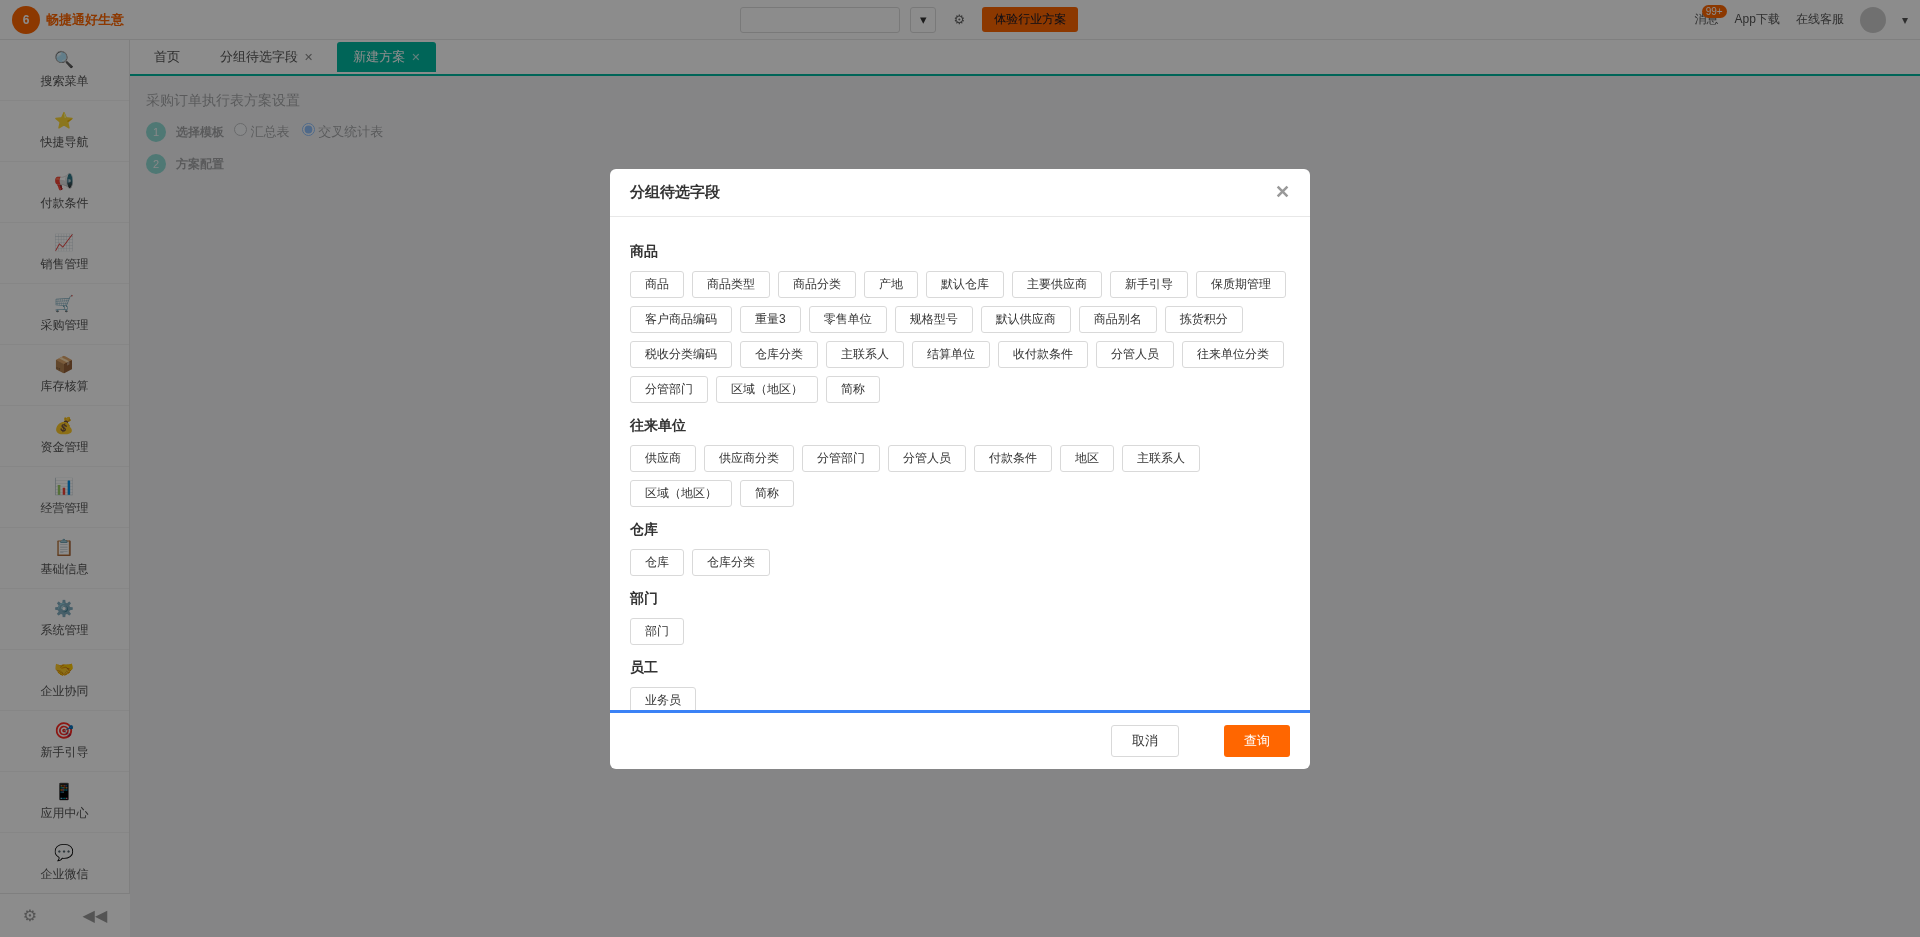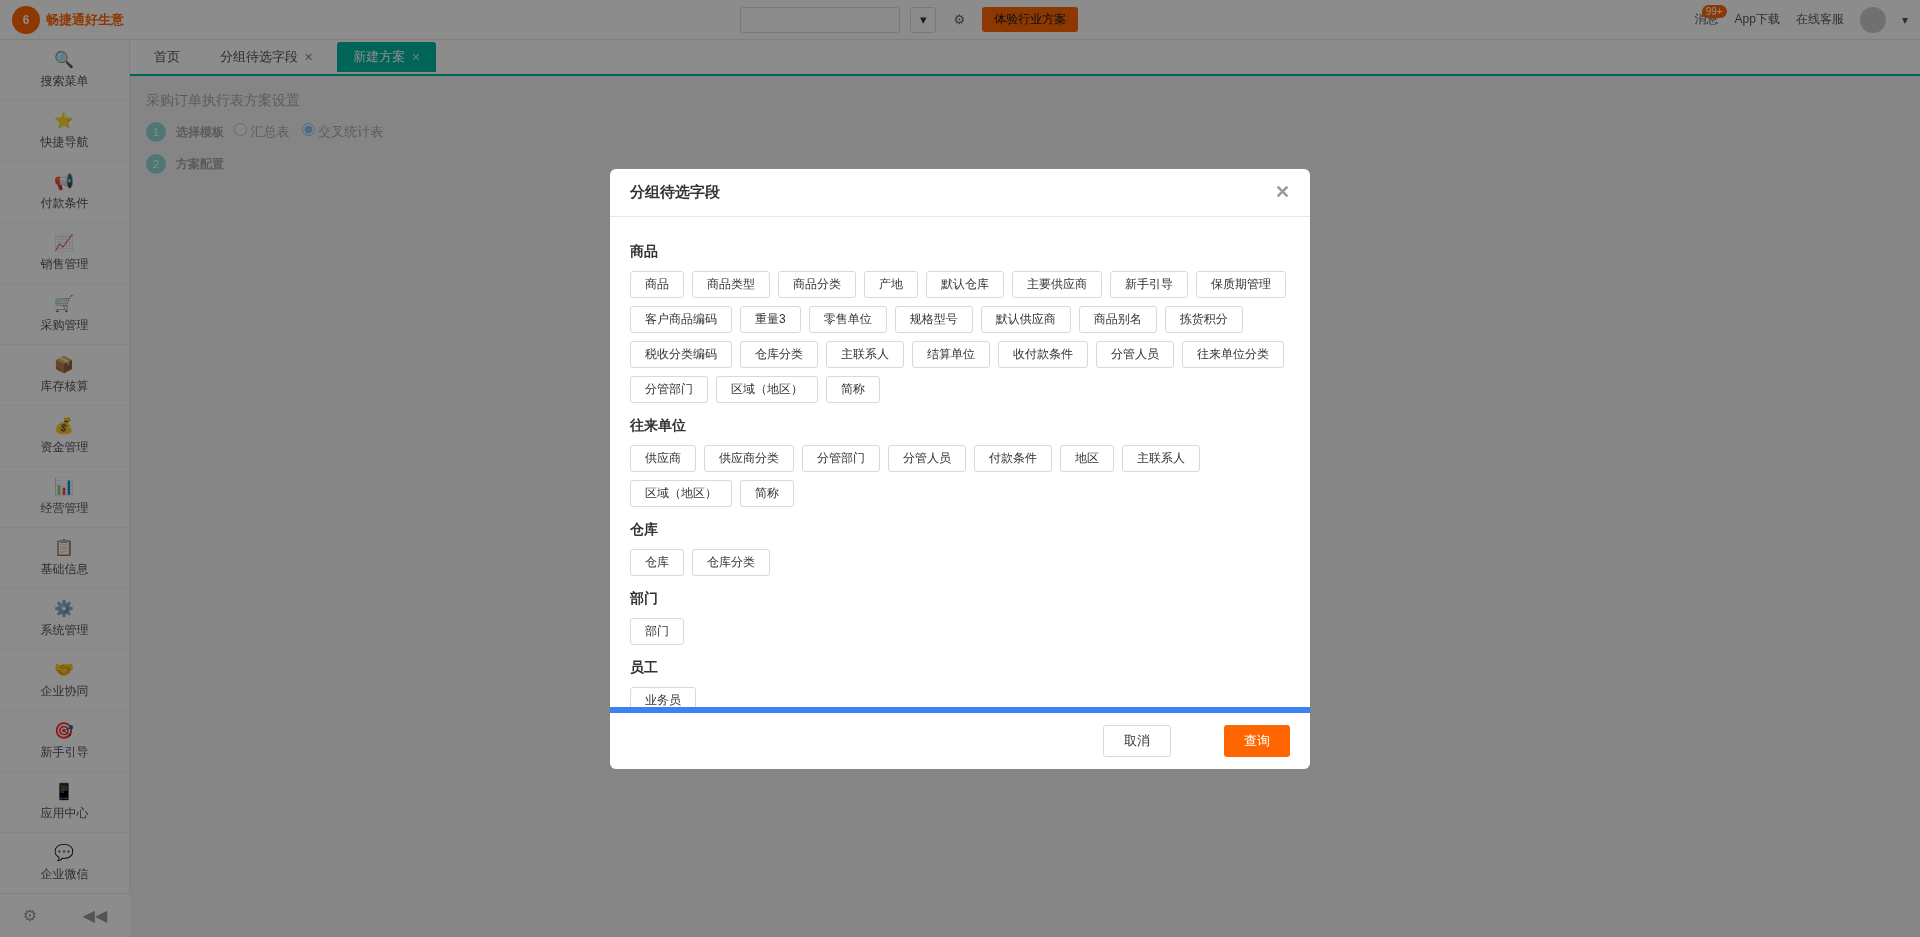--- a/index.html
+++ b/index.html
@@ -117,23 +117,23 @@
       border: 1px solid #d9d9d9;
       border-radius: 3px;
       padding: 4px 14px;
       font-size: 12px;
       color: #333;
       background: #fff;
       cursor: pointer;
       white-space: nowrap;
     }
     .dialog-footer {
-      display: flex; justify-content: flex-end; gap: 10px;
+      display: flex; justify-content: flex-end; gap: 2px;
       padding: 12px 20px;
-      border-top: 6px solid #3b82f6;
+      border-top: 3px solid #3b82f6;
     }
     .btn-cancel {
       padding: 6px 20px; border: 1px solid #d9d9d9; border-radius: 3px;
       background: #fff; cursor: pointer; font-size: 13px; color: #333;
     }
     .btn-confirm {
       padding: 6px 20px; border: none; border-radius: 3px;
       background: #f60; cursor: pointer; font-size: 13px; color: #fff; margin-left: 43px;
     }
     

